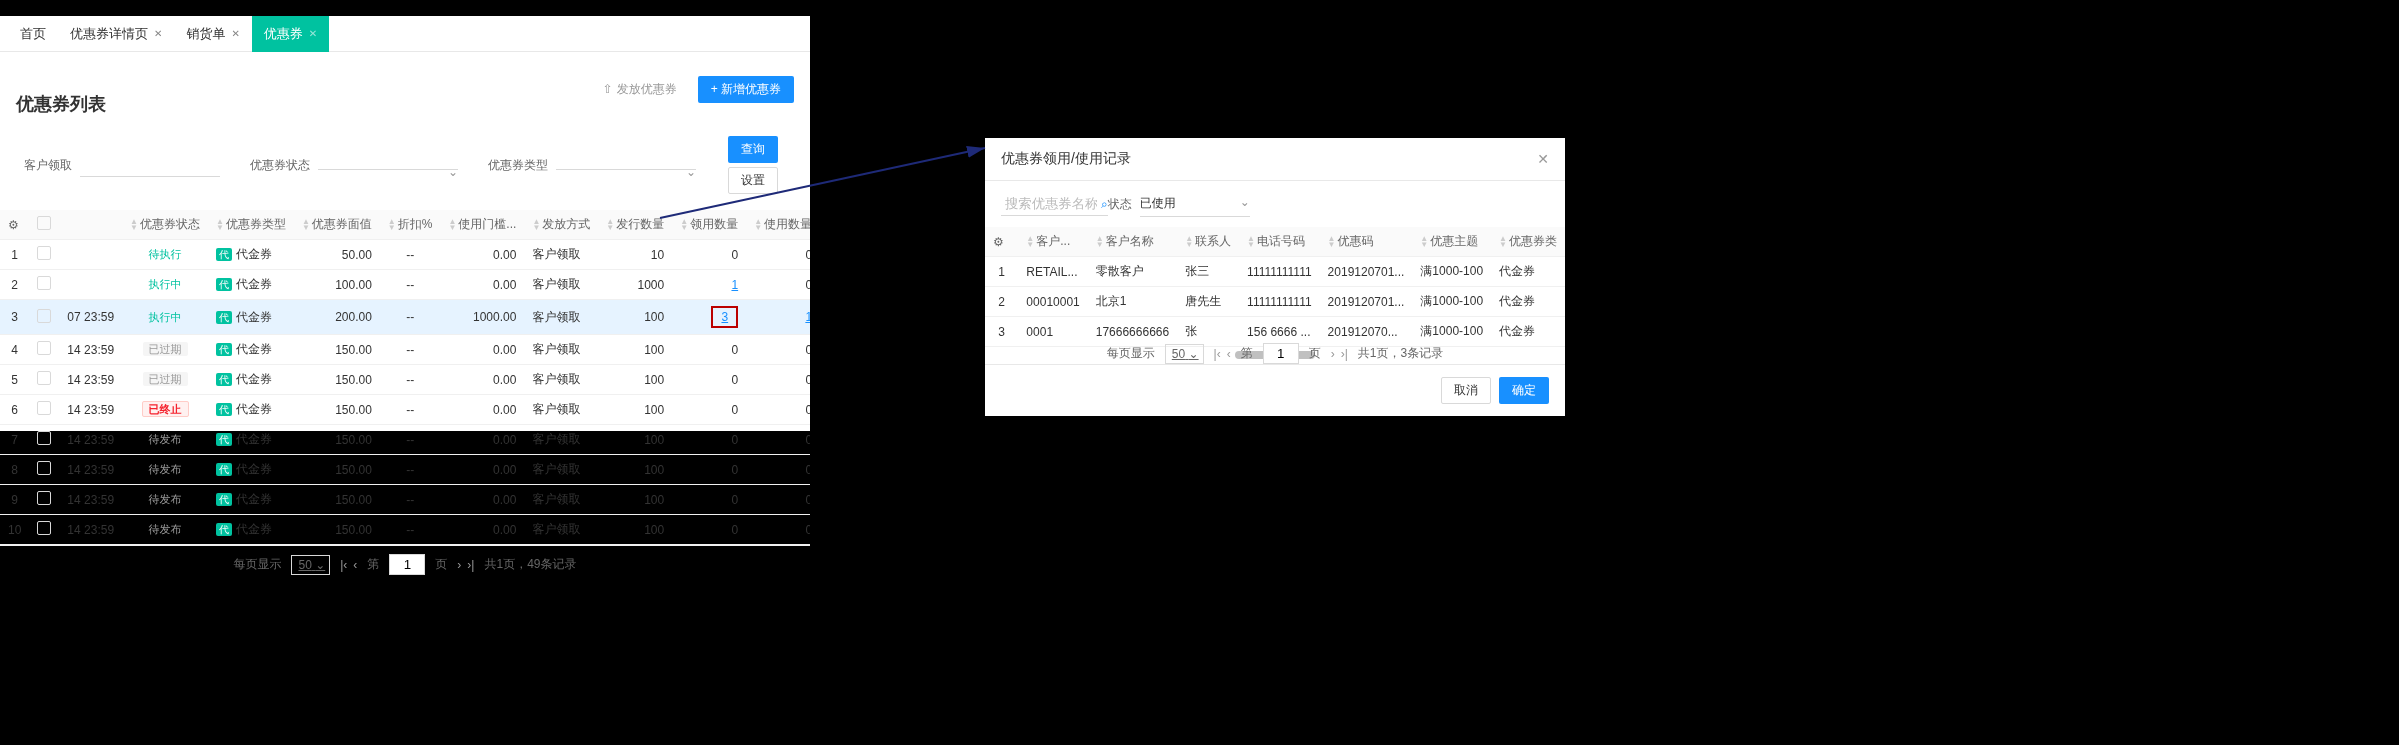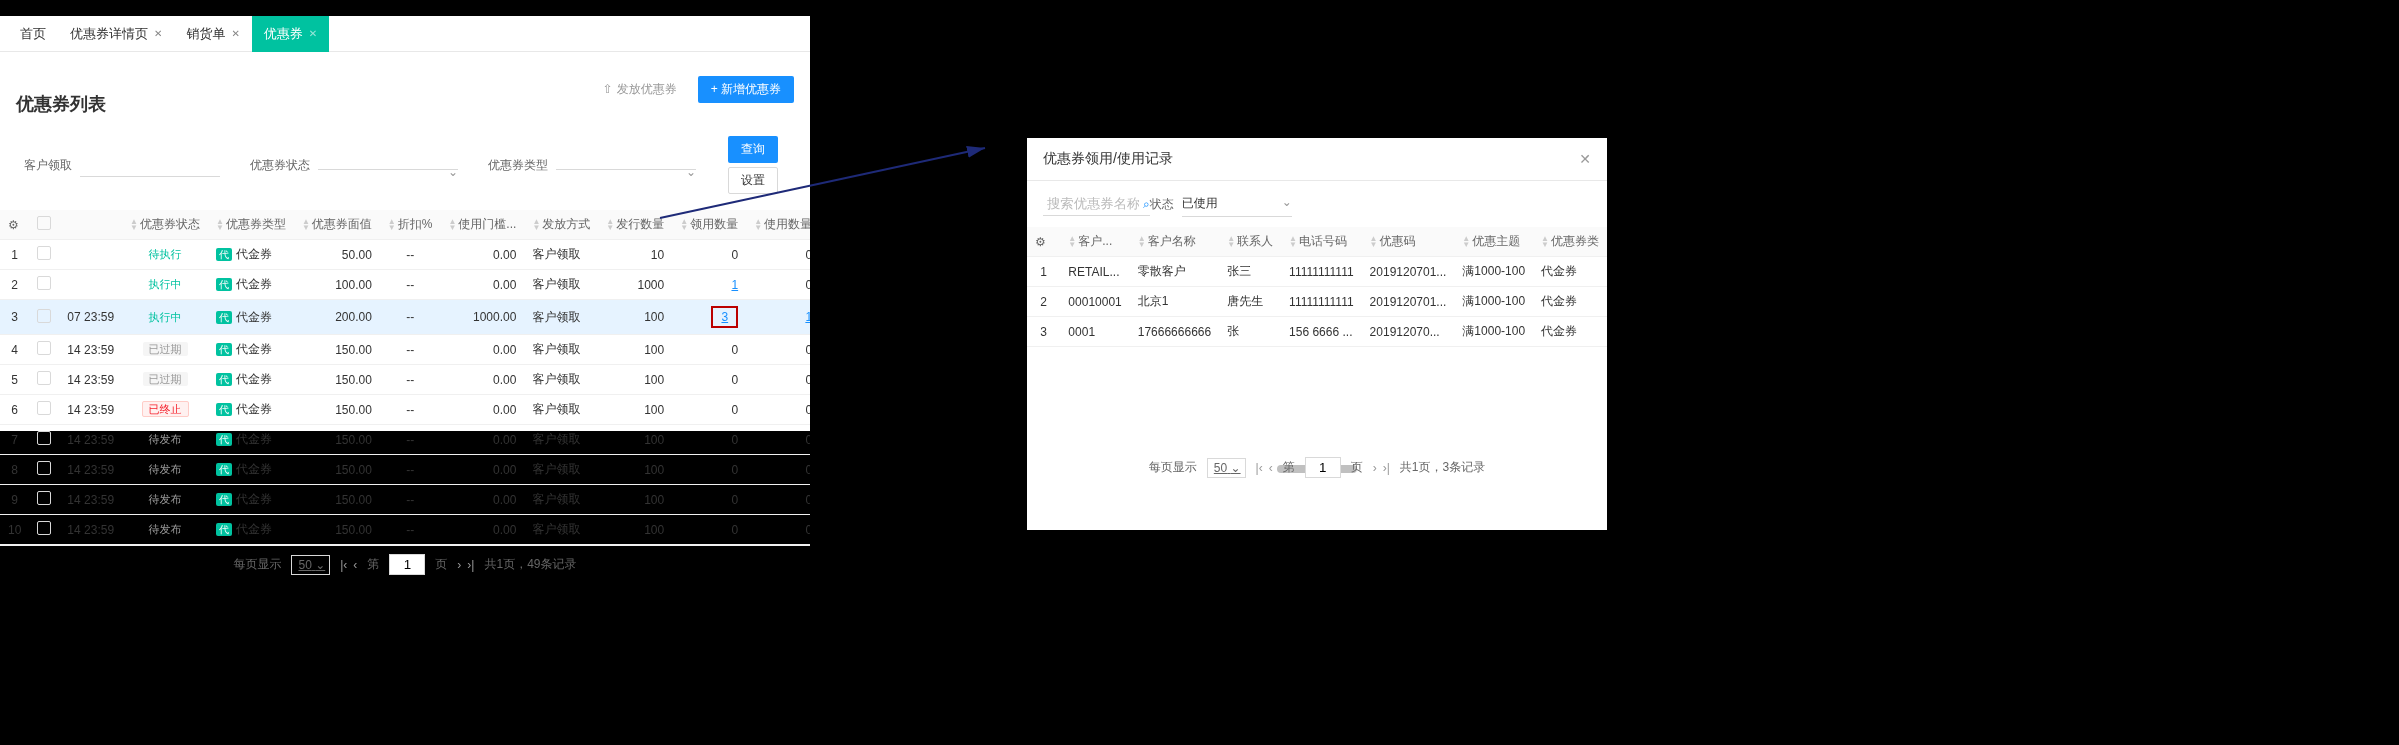--- a/index.html
+++ b/index.html
@@ -1,20 +1,20 @@
 <!DOCTYPE html>
 <html><head>
   <meta charset="utf-8">
   <style>
     * { margin: 0; padding: 0; box-sizing: border-box; font-family: -apple-system, BlinkMacSystemFont, "Segoe UI", sans-serif; }
     body { background: #000; width: 2399px; height: 745px; position: relative; font-size: 12px; color: #333; }
     
     .panel { background: #fff; position: absolute; }
     .panel-left { left: 0; top: 16px; width: 810px; height: 415px; }
-    .panel-right { left: 1027px; top: 138px; width: 580px; height: 392px; }
+    .panel-right { left: 985px; top: 138px; width: 580px; height: 278px; }
     
     
     .tabs { display: flex; border-bottom: 1px solid #e8e8e8; height: 36px; align-items: center; padding: 0 8px; }
     .tab { padding: 0 12px; height: 36px; display: flex; align-items: center; gap: 6px; cursor: pointer; font-size: 13px; }
     .tab.active { background: #00c2a0; color: #fff; }
     .tab-close { font-size: 10px; opacity: 0.6; cursor: pointer; }
     
     
     .page-header { display: flex; justify-content: space-between; align-items: center; padding: 10px 16px; }
     .page-title { font-size: 18px; font-weight: 700; margin-top: 30px; }
@@ -41,21 +41,21 @@
     .tbl th { background: #fafafa; font-weight: 500; color: #666; position: relative; }
     .tbl th .sort { font-size: 8px; color: #ccc; margin-right: 2px; display: inline-block; line-height: 6px; vertical-align: middle; }
     .tbl td.num { text-align: right; }
     .tbl td.ctr { text-align: center; }
     .tbl tr.highlighted { background: #e6f3ff; }
     .gear-cell { width: 36px; text-align: center; }
     .chk { width: 14px; height: 14px; border: 1px solid #d9d9d9; display: inline-block; border-radius: 2px; }
     .status-tag { padding: 1px 6px; border-radius: 2px; font-size: 11px; }
     .status-green { color: #00c2a0; }
     .status-gray { color: #999; }
-    .status-red-bg { background: #fff1f0; color: #f5222d; border: 1px solid #ffccc7; }
+    .status-red-bg { background: #fff1f0; color: #f5222d; border: 1px solid #ffccc7; font-weight: bold; }
     .status-gray-bg { background: #f5f5f5; color: #999; }
     .type-badge { background: #00c2a0; color: #fff; padding: 1px 3px; border-radius: 2px; font-size: 10px; margin-right: 4px; }
     .link-num { color: #1890ff; text-decoration: underline; cursor: pointer; }
     .red-box { border: 2px solid #b00; padding: 2px 8px; display: inline-block; }
     
     
     .pagination { display: flex; align-items: center; justify-content: center; gap: 10px; padding: 8px; border-top: 1px solid #f0f0f0; font-size: 12px; color: #666; }
     .page-input { width: 36px; border: 1px solid #d9d9d9; text-align: center; padding: 2px; }
     .page-size-sel { border: 1px solid #d9d9d9; padding: 2px 4px 2px 6px; position: relative; text-decoration: underline; }
     .page-nav { display: flex; gap: 6px; }
@@ -403,20 +403,24 @@
     <span>第</span>
     <input class="page-input" value="1" style="">
     <span>页</span>
     <span class="page-nav">
         <span>›</span>
         <span>›|</span>
       </span>
     <span>共1页，3条记录</span>
   </div>
 
+  <div class="modal-footer">
+    <span class="btn btn-default">取消</span>
+    <span class="btn btn-primary">确定</span>
+  </div>
 </div>
 
 <svg class="arrow" style="left:655px; top:140px; width:340px; height:85px;">
   <defs>
       <marker id="ah" markerWidth="10" markerHeight="10" refX="9" refY="3" orient="auto">
         <path d="M0,0 L9,3 L0,6 Z" fill="#1e2a78"></path>
       </marker>
     </defs>
   <line x1="5" y1="78" x2="330" y2="8" stroke="#1e2a78" stroke-width="2" marker-end="url(#ah)"></line>
 </svg>

